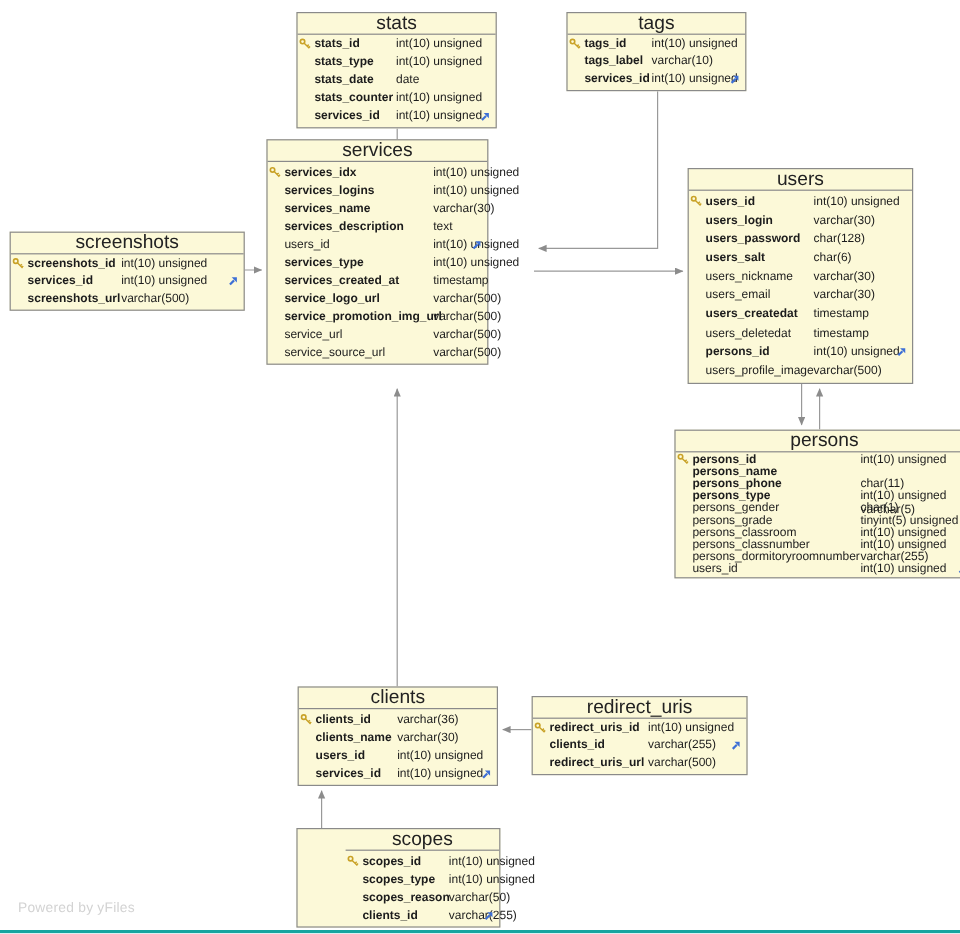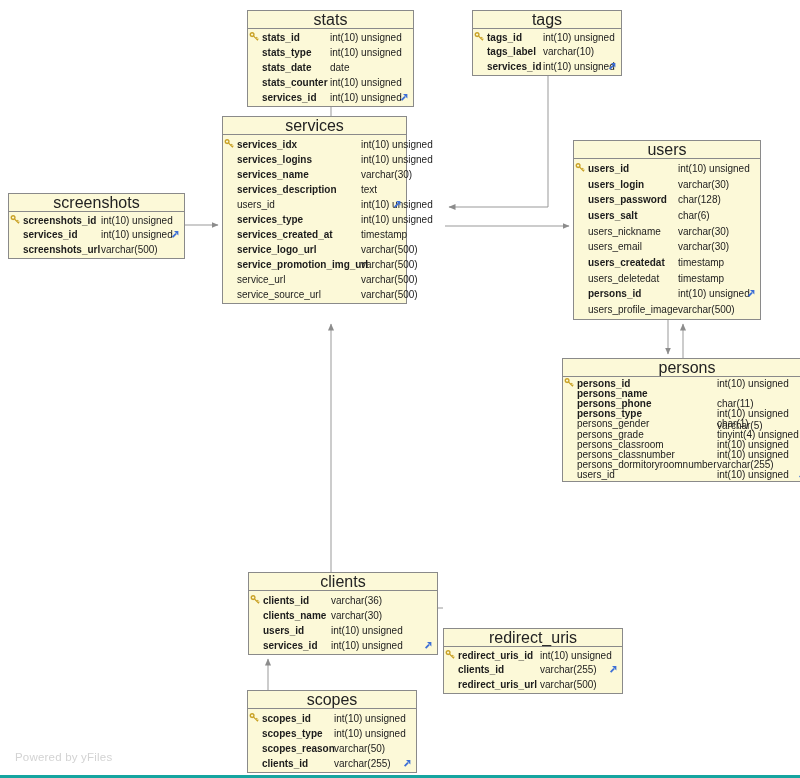--- a/index.html
+++ b/index.html
@@ -224,21 +224,21 @@
                 <path d="M1.8 8.4 L5.6 4.6" fill="none" stroke="#3D6FD6" stroke-width="2"></path>
                 <path d="M3.4 1.8 L8.2 1.8 L8.2 6.6 Z" fill="#3D6FD6"></path>
               </svg></span>
           </div>
           <div class="frow">
             <span class="fname">users_profile_image</span>
             <span class="ftype" style="left: 104px;">varchar(500)</span>
           </div>
         </div>
       </div>
-      <div class="tbl" style="left: 8px; top: 193px; width: 177px; height: 66px;">
+      <div class="tbl" style="left: 8px; top: 193px; width: 196px; height: 66px;">
         <div class="tbl-title">screenshots</div>
         <div class="rows">
           <div class="frow">
             <span class="keyicon"><svg viewBox="0 0 12 12">
                 <circle cx="3.4" cy="3.4" r="2" fill="none" stroke="#C9A227" stroke-width="1.5"></circle>
                 <path d="M4.9 4.9 L9.6 9.6 M7.6 7.6 L9 6.2 M9 9 L10.2 7.8" fill="none" stroke="#C9A227" stroke-width="1.3"></path>
               </svg></span>
             <span class="fname b">screenshots_id</span>
             <span class="ftype" style="left: 92px;">int(10) unsigned</span>
           </div>
@@ -278,21 +278,21 @@
           <div class="frow">
             <span class="fname b">persons_type</span>
             <span class="ftype" style="left: 154px;">int(10) unsigned</span>
           </div>
           <div class="frow">
             <span class="fname">persons_gender</span>
             <span class="ftype" style="left: 154px;">char(1)</span>
           </div>
           <div class="frow">
             <span class="fname">persons_grade</span>
-            <span class="ftype" style="left: 154px;">tinyint(4) unsigned</span>
+            <span class="ftype" style="left: 154px;">tinyint(5) unsigned</span>
           </div>
           <div class="frow">
             <span class="fname">persons_classroom</span>
             <span class="ftype" style="left: 154px;">int(10) unsigned</span>
           </div>
           <div class="frow">
             <span class="fname">persons_classnumber</span>
             <span class="ftype" style="left: 154px;">int(10) unsigned</span>
           </div>
           <div class="frow">
@@ -302,21 +302,21 @@
           <div class="frow">
             <span class="fname">users_id</span>
             <span class="ftype" style="left: 154px;">int(10) unsigned</span>
             <span class="fkicon"><svg viewBox="0 0 10 10">
                 <path d="M1.8 8.4 L5.6 4.6" fill="none" stroke="#3D6FD6" stroke-width="2"></path>
                 <path d="M3.4 1.8 L8.2 1.8 L8.2 6.6 Z" fill="#3D6FD6"></path>
               </svg></span>
           </div>
         </div>
       </div>
-      <div class="tbl" style="left: 248px; top: 572px; width: 190px; height: 83px; justify-content: center;">
+      <div class="tbl" style="left: 248px; top: 572px; width: 167px; height: 83px; justify-content: center;">
         <div class="tbl-title">clients</div>
         <div class="rows">
           <div class="frow">
             <span class="keyicon"><svg viewBox="0 0 12 12">
                 <circle cx="3.4" cy="3.4" r="2" fill="none" stroke="#C9A227" stroke-width="1.5"></circle>
                 <path d="M4.9 4.9 L9.6 9.6 M7.6 7.6 L9 6.2 M9 9 L10.2 7.8" fill="none" stroke="#C9A227" stroke-width="1.3"></path>
               </svg></span>
             <span class="fname b">clients_id</span>
             <span class="ftype" style="left: 82px;">varchar(36)</span>
           </div>
@@ -331,21 +331,21 @@
           <div class="frow">
             <span class="fname b">services_id</span>
             <span class="ftype" style="left: 82px;">int(10) unsigned</span>
             <span class="fkicon"><svg viewBox="0 0 10 10">
                 <path d="M1.8 8.4 L5.6 4.6" fill="none" stroke="#3D6FD6" stroke-width="2"></path>
                 <path d="M3.4 1.8 L8.2 1.8 L8.2 6.6 Z" fill="#3D6FD6"></path>
               </svg></span>
           </div>
         </div>
       </div>
-      <div class="tbl" style="left: 443px; top: 580px; width: 180px; height: 66px; margin-top: 48px;">
+      <div class="tbl" style="left: 443px; top: 580px; width: 180px; height: 66px;">
         <div class="tbl-title">redirect_uris</div>
         <div class="rows">
           <div class="frow">
             <span class="keyicon"><svg viewBox="0 0 12 12">
                 <circle cx="3.4" cy="3.4" r="2" fill="none" stroke="#C9A227" stroke-width="1.5"></circle>
                 <path d="M4.9 4.9 L9.6 9.6 M7.6 7.6 L9 6.2 M9 9 L10.2 7.8" fill="none" stroke="#C9A227" stroke-width="1.3"></path>
               </svg></span>
             <span class="fname b">redirect_uris_id</span>
             <span class="ftype" style="left: 96px;">int(10) unsigned</span>
           </div>
@@ -356,21 +356,21 @@
                 <path d="M1.8 8.4 L5.6 4.6" fill="none" stroke="#3D6FD6" stroke-width="2"></path>
                 <path d="M3.4 1.8 L8.2 1.8 L8.2 6.6 Z" fill="#3D6FD6"></path>
               </svg></span>
           </div>
           <div class="frow">
             <span class="fname b">redirect_uris_url</span>
             <span class="ftype" style="left: 96px;">varchar(500)</span>
           </div>
         </div>
       </div>
-      <div class="tbl" style="left: 247px; top: 690px; width: 170px; height: 83px;">
+      <div class="tbl" style="left: 247px; top: 690px; width: 170px; height: 83px; padding-left: 40px;">
         <div class="tbl-title">scopes</div>
         <div class="rows">
           <div class="frow">
             <span class="keyicon"><svg viewBox="0 0 12 12">
                 <circle cx="3.4" cy="3.4" r="2" fill="none" stroke="#C9A227" stroke-width="1.5"></circle>
                 <path d="M4.9 4.9 L9.6 9.6 M7.6 7.6 L9 6.2 M9 9 L10.2 7.8" fill="none" stroke="#C9A227" stroke-width="1.3"></path>
               </svg></span>
             <span class="fname b">scopes_id</span>
             <span class="ftype" style="left: 86px;">int(10) unsigned</span>
           </div>

